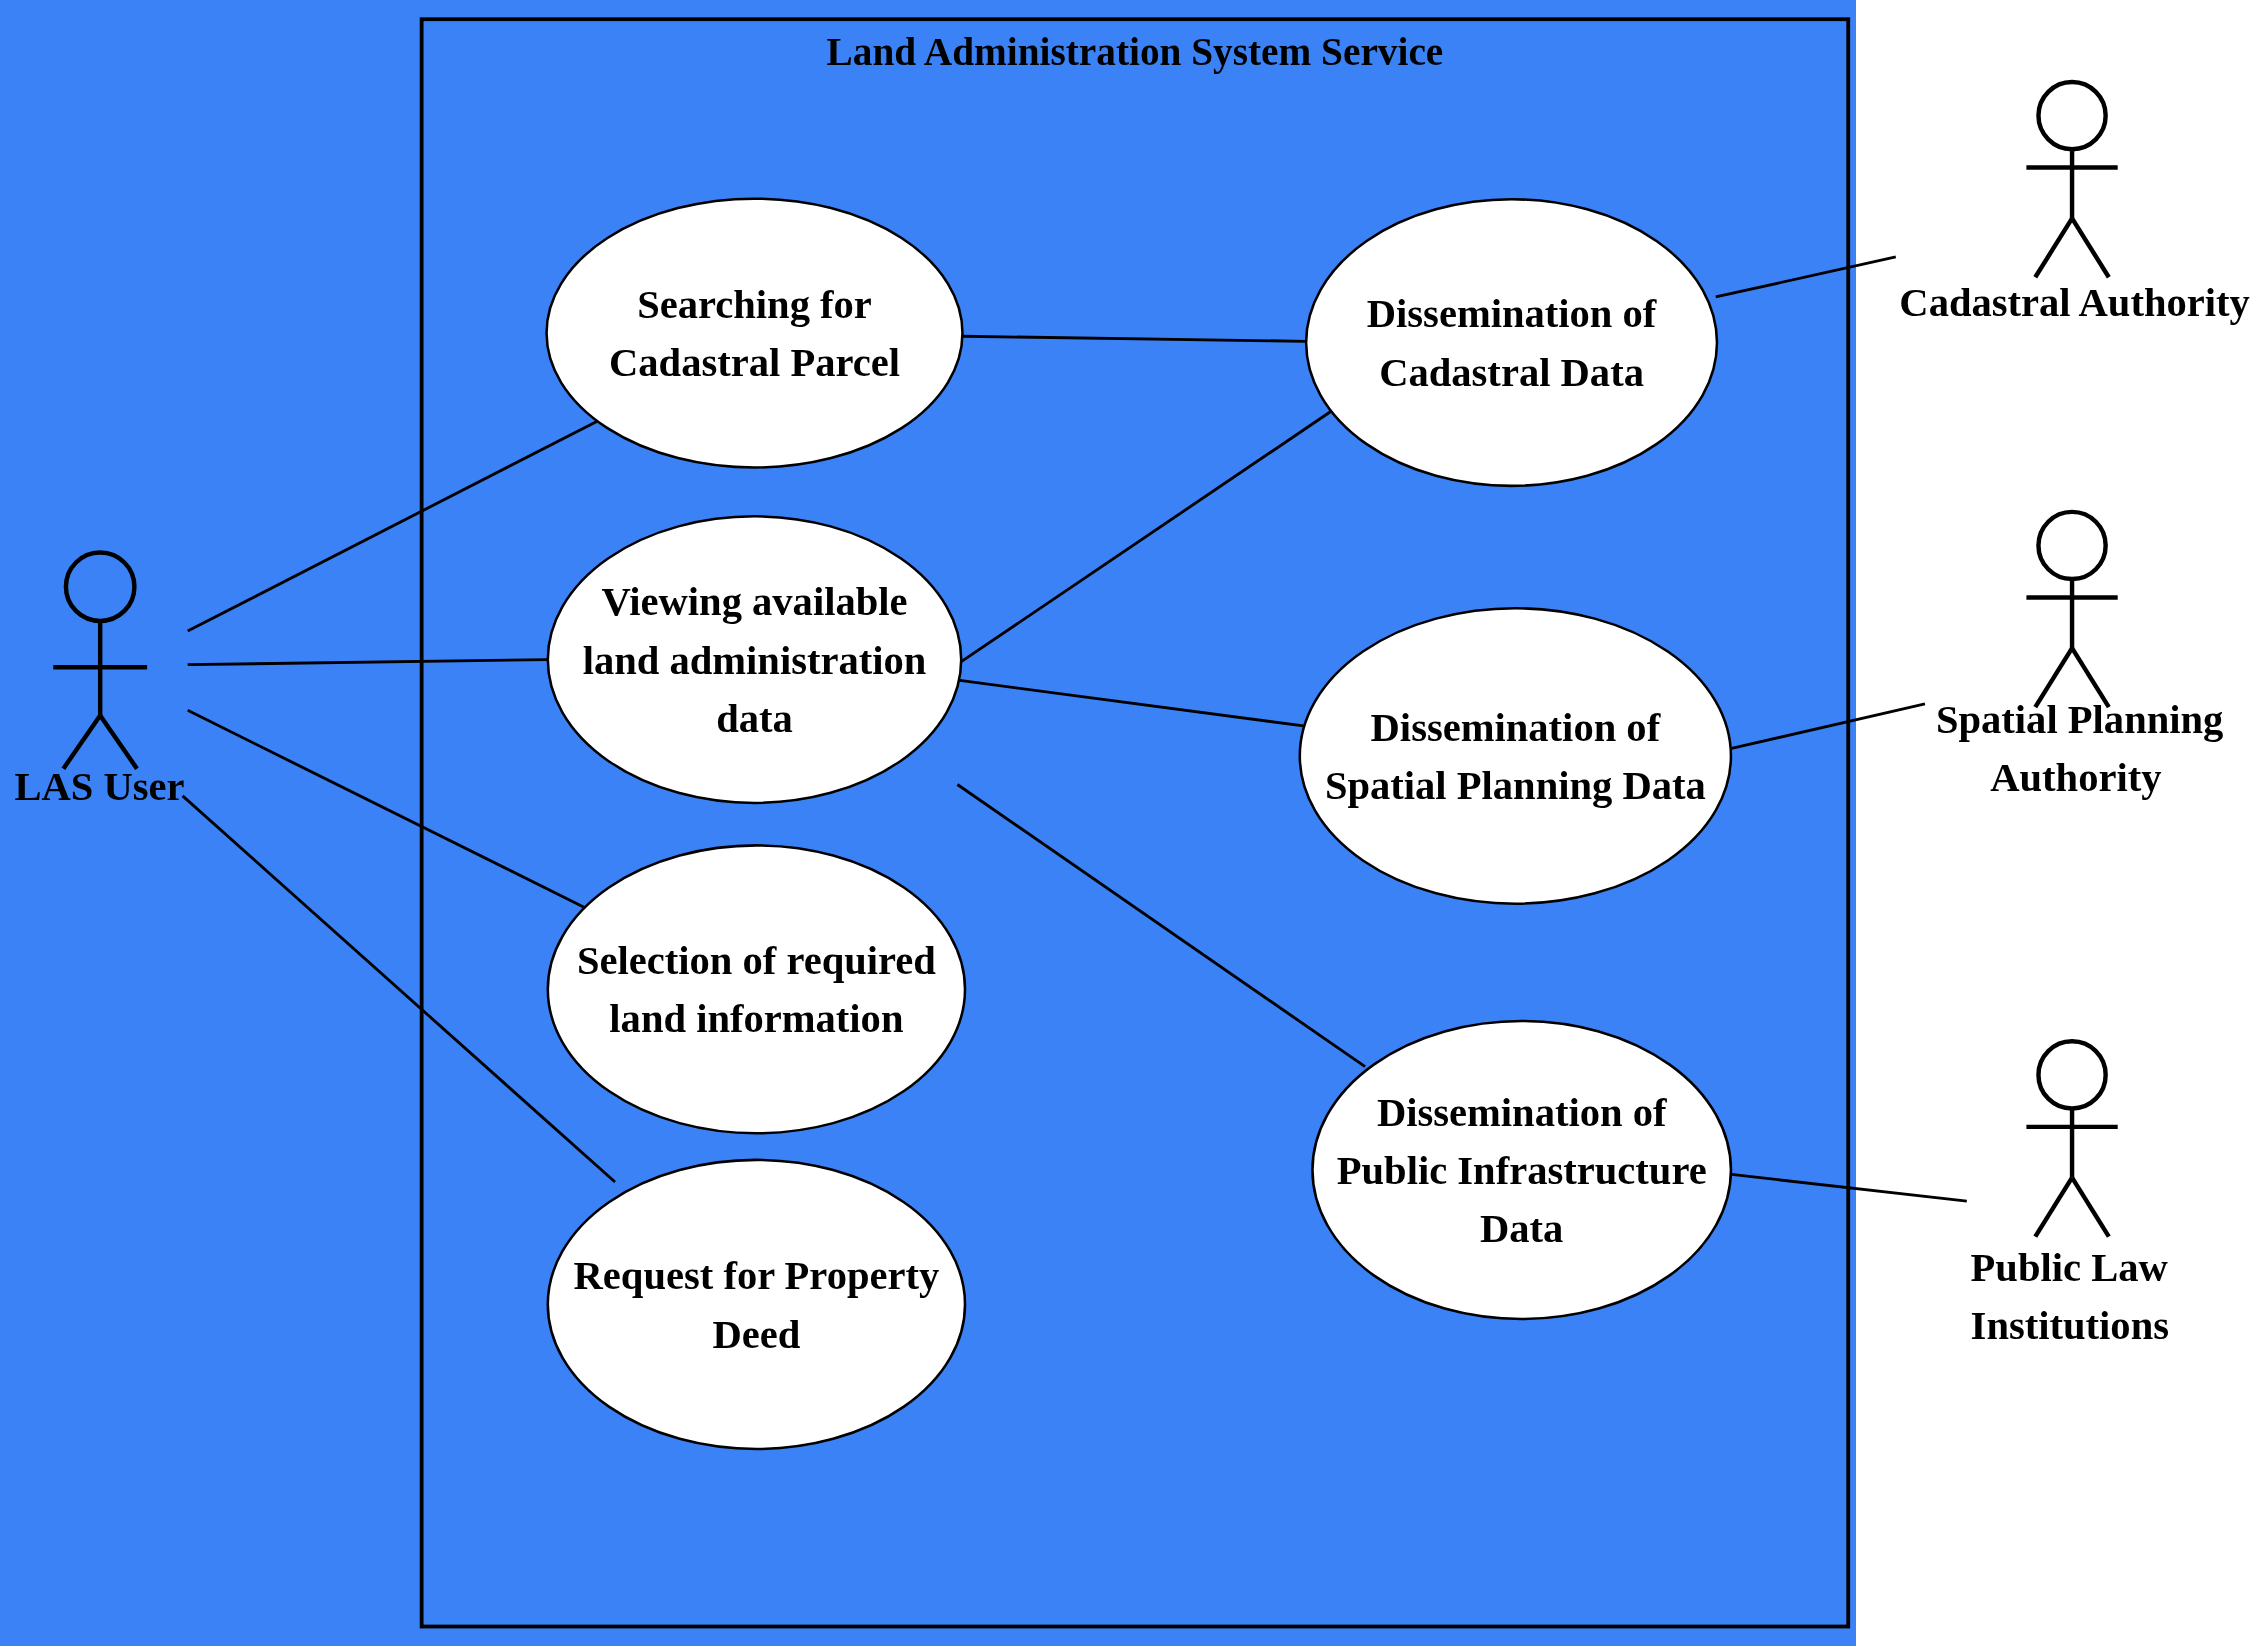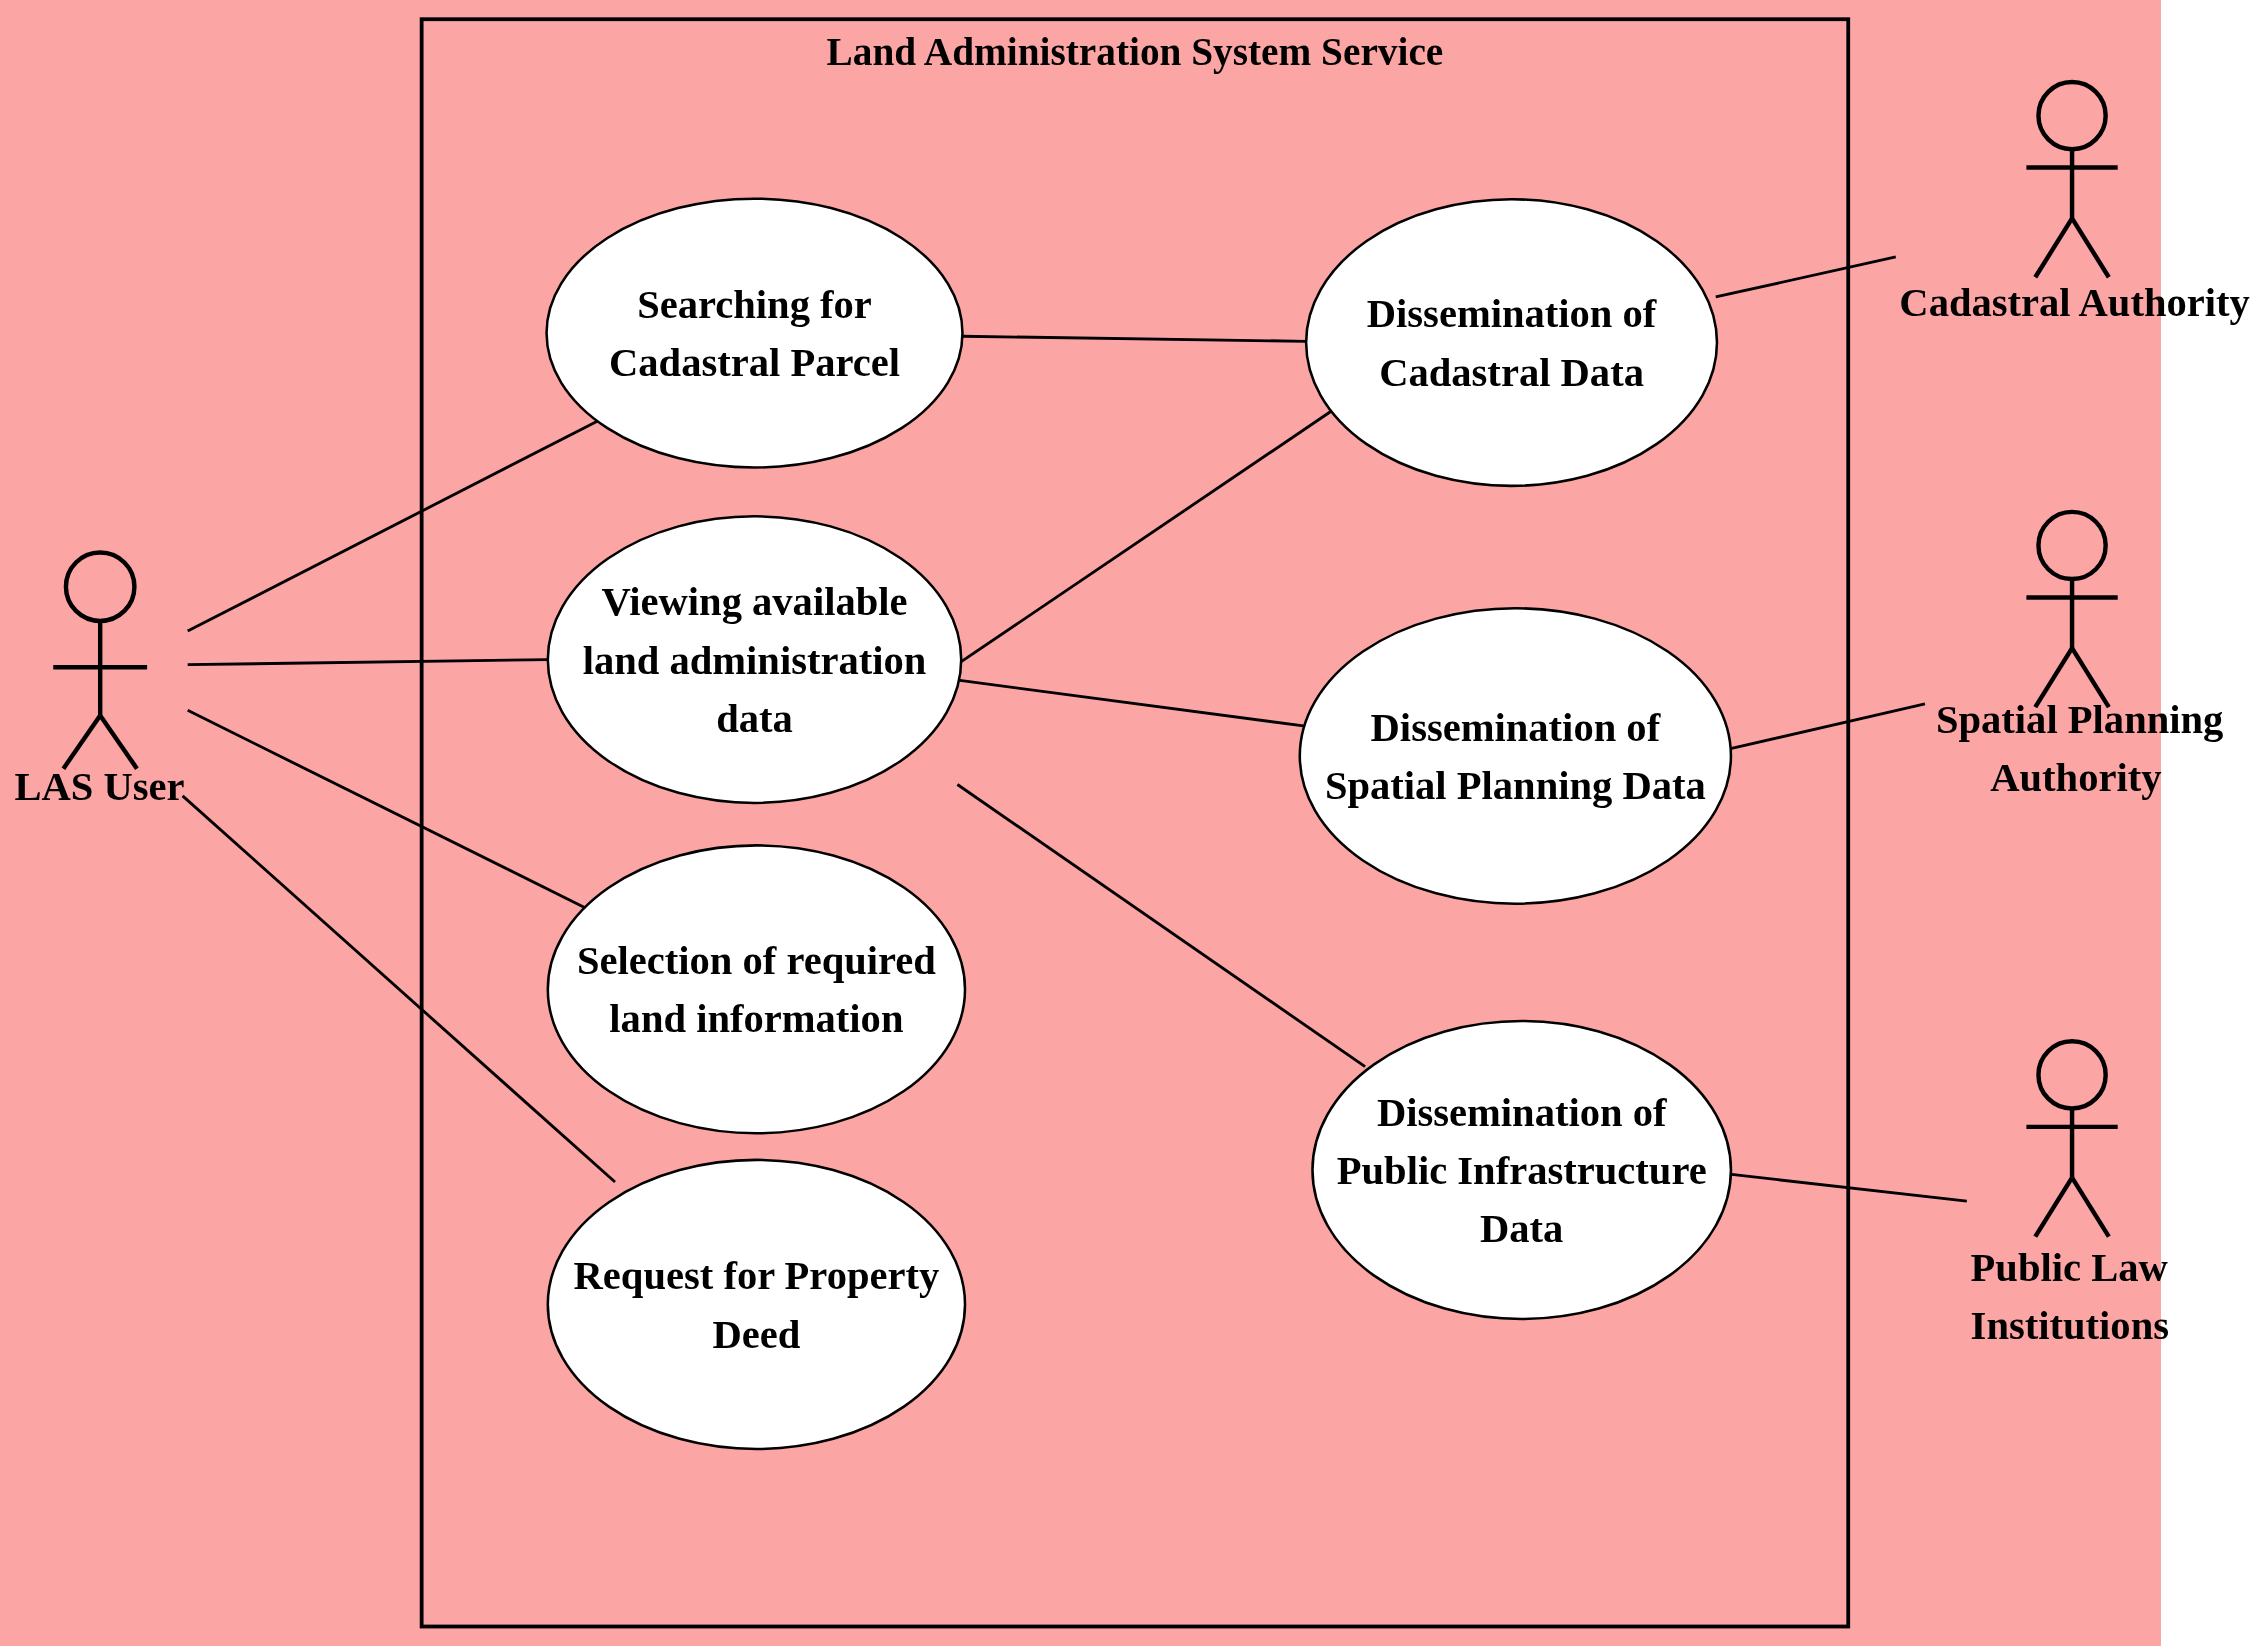--- a/index.html
+++ b/index.html
@@ -1,23 +1,23 @@
 <!DOCTYPE html>
 <html style="font-size:10px"><head>
 <meta charset="utf-8">
 <style>
   html, body {
     margin: 0;
     padding: 0;
     background: #ffffff;
   }
   .diagram-wrap {
-    width: 2161px;
+    width: 1856px;
     height: 1647px;
-    background: #fca5a5;
+    background: #3b82f6;
     position: relative;
   }
   svg {
     display: block;
     width: 2261px;
     height: 1647px;
   }
   text {
     font-family: "Liberation Serif", "DejaVu Serif", serif;
     font-weight: bold;

